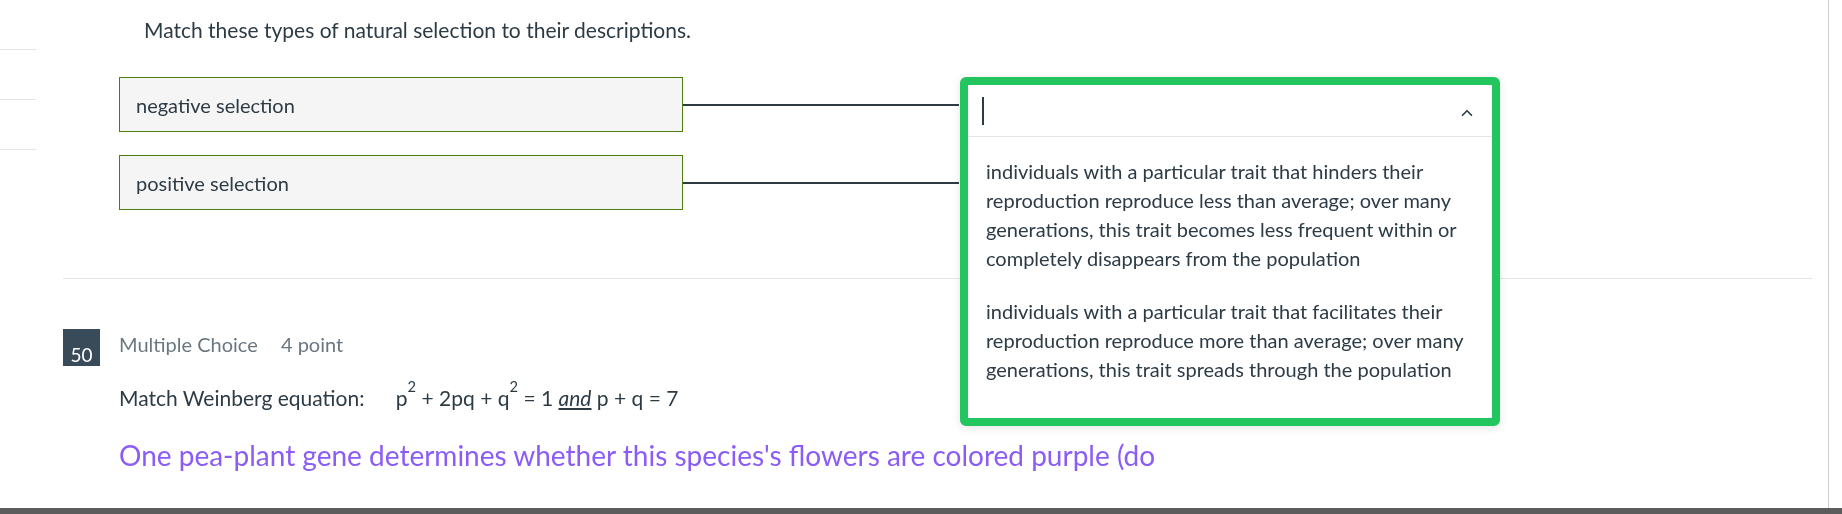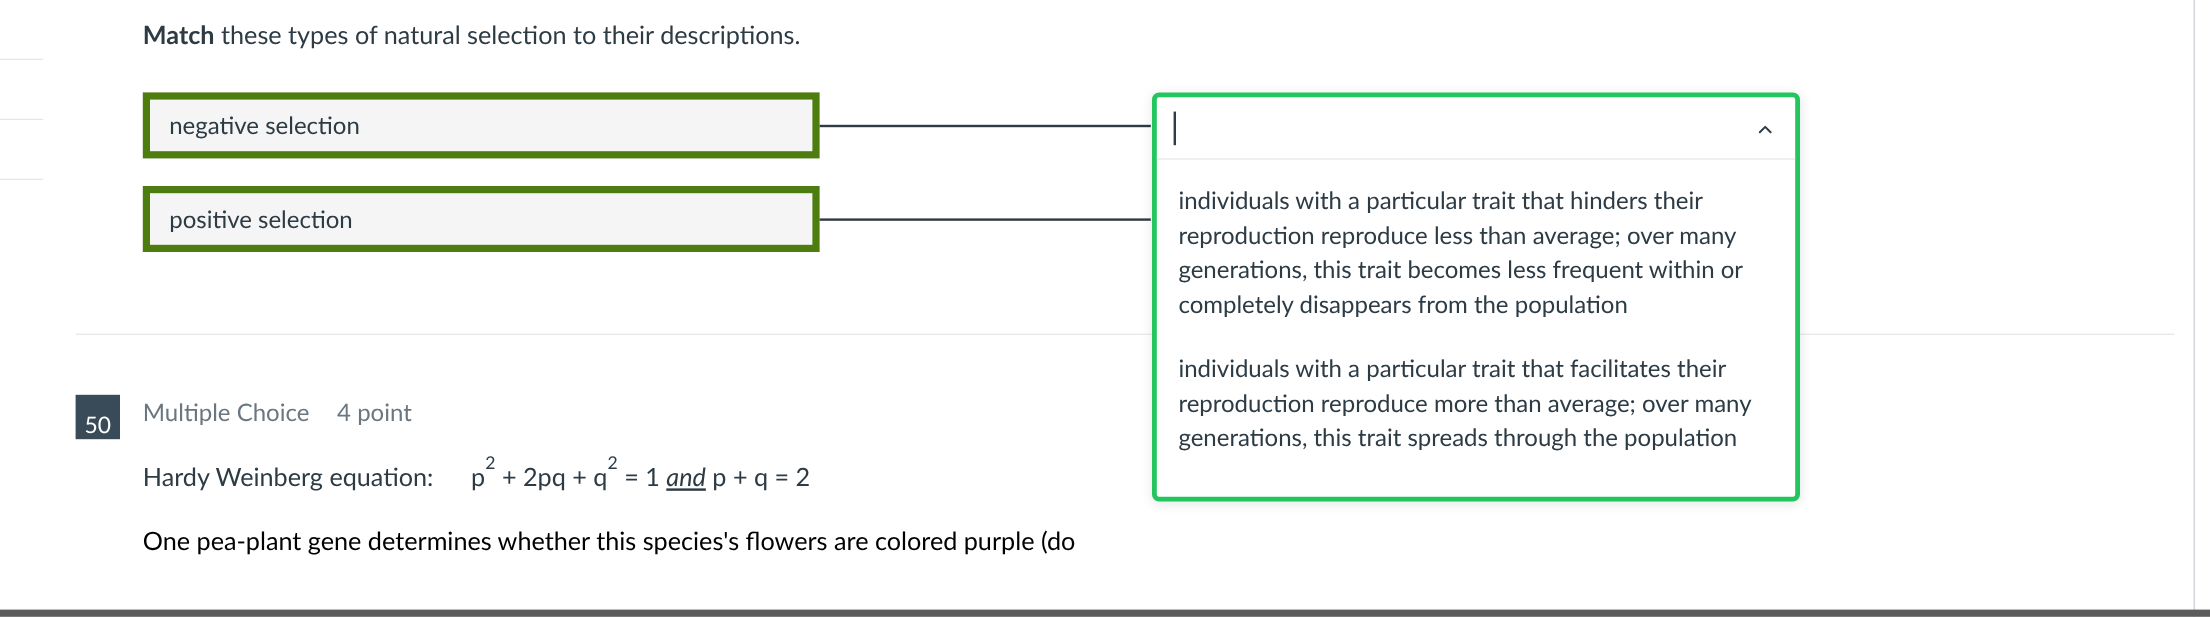--- a/index.html
+++ b/index.html
@@ -37,25 +37,25 @@
     font-size: 20px;
   }
   .question-header .type { margin-right: 18px; text-align: right; }
   .instruction {
     position: absolute;
     left: 119px;
     top: 17px;
     font-size: 21px;
     color: #2d3b45;
   }
-  .instruction .bold { font-weight: 700; }
+  .instruction .bold { font-weight: 400; margin-left: 25px; }
   .match-item {
     position: absolute;
     left: 119px;
-    border: 6px solid #4d7c0f;
+    border: 1px solid #4d7c0f;
     background: #f5f5f5;
     height: 55px;
     width: 564px;
     display: flex;
     align-items: center;
     padding-left: 16px;
     font-size: 20px;
     color: #2d3b45;
   }
   .match-item.first { top: 77px; }
@@ -81,39 +81,39 @@
     font-size: 21px;
     color: #2d3b45;
   }
   .hw-line .lbl { margin-right: 26px; }
   .hw-line .eq .ital { font-style: italic; text-decoration: underline; }
   .hw-line sup { font-size: 0.7em; position: relative; top: -0.4em; }
   .stem2 {
     position: absolute;
     left: 119px;
     top: 438px;
-    font-size: 21px;
-    color: #000000;
+    font-size: 28px;
+    color: #8b5cf6;
     white-space: nowrap;
   }
   .right-border {
     position: absolute;
     right: 0;
     top: 0;
     bottom: 0;
     width: 14px;
     border-left: 1px solid #c7cdd1;
   }
   .dropdown-panel {
     position: absolute;
     left: 960px;
     top: 77px;
     width: 540px;
     background: #fff;
-    border: 4px solid #22c55e;
+    border: 8px solid #22c55e;
     border-radius: 6px;
     box-shadow: 0 2px 10px rgba(0,0,0,0.1);
   }
   .dropdown-head {
     height: 52px;
     border-bottom: 1px solid #e5e5e5;
     display: flex;
     align-items: center;
     padding: 0 14px;
     position: relative;
@@ -178,23 +178,23 @@
 
   <div class="question-number">
     <span>50</span>
   </div>
   <div class="question-header">
     <span class="type">Multiple Choice</span>
     <span>4 point</span>
   </div>
 
   <div class="hw-line">
-    <span class="lbl">Hardy Weinberg equation:</span>
+    <span class="lbl">Match Weinberg equation:</span>
     <span class="eq">
-      <span>p</span><sup>2</sup><span> + 2pq + q</span><sup>2</sup><span> = 1  </span><span class="ital">and</span><span>  p + q = 2</span>
+      <span>p</span><sup>2</sup><span> + 2pq + q</span><sup>2</sup><span> = 1  </span><span class="ital">and</span><span>  p + q = 7</span>
     </span>
   </div>
 
   <div class="stem2">One pea-plant gene determines whether this species's flowers are colored purple (do</div>
 
   <div class="dropdown-panel">
     <div class="dropdown-head">
       <div class="cursor-bar"></div>
       <div class="chevron">
         <svg viewBox="0 0 24 24" fill="none" stroke="#2d3b45" stroke-width="2.2" stroke-linecap="round" stroke-linejoin="round">

